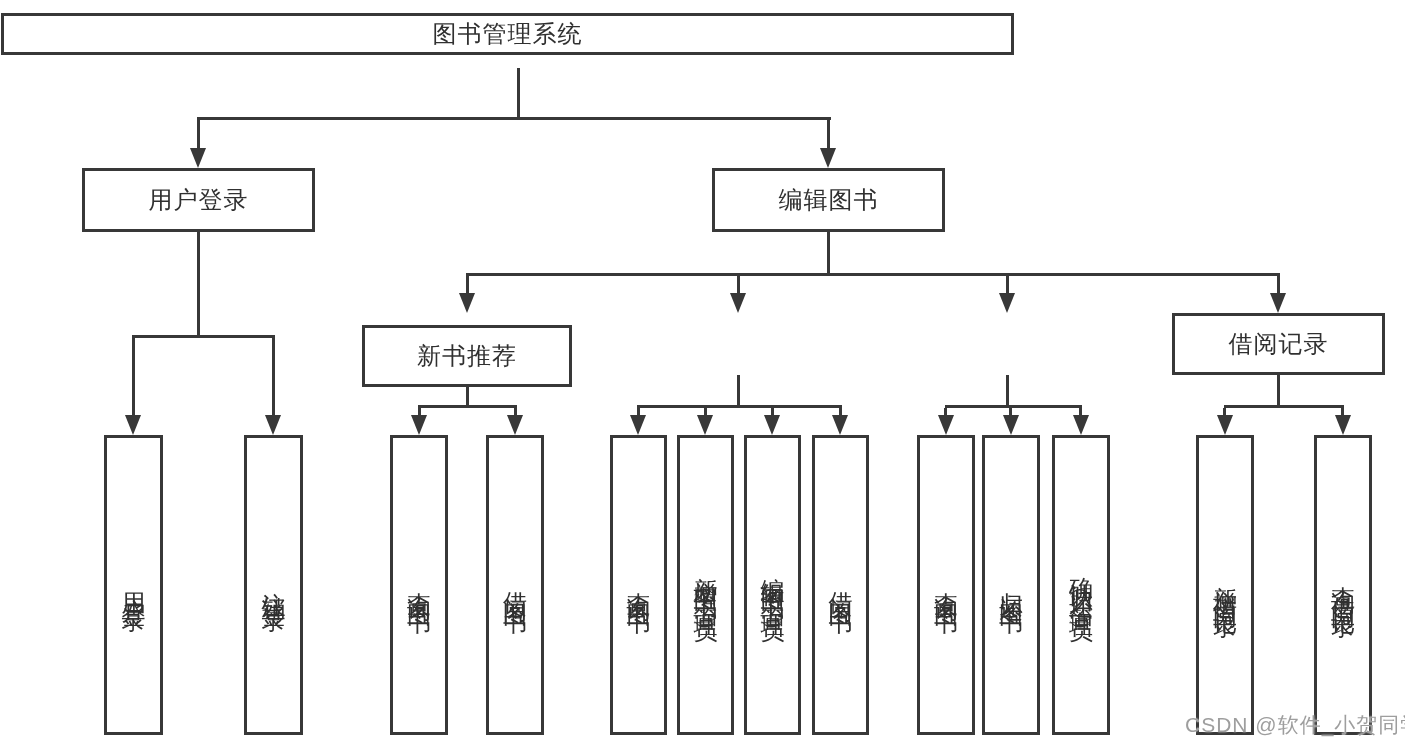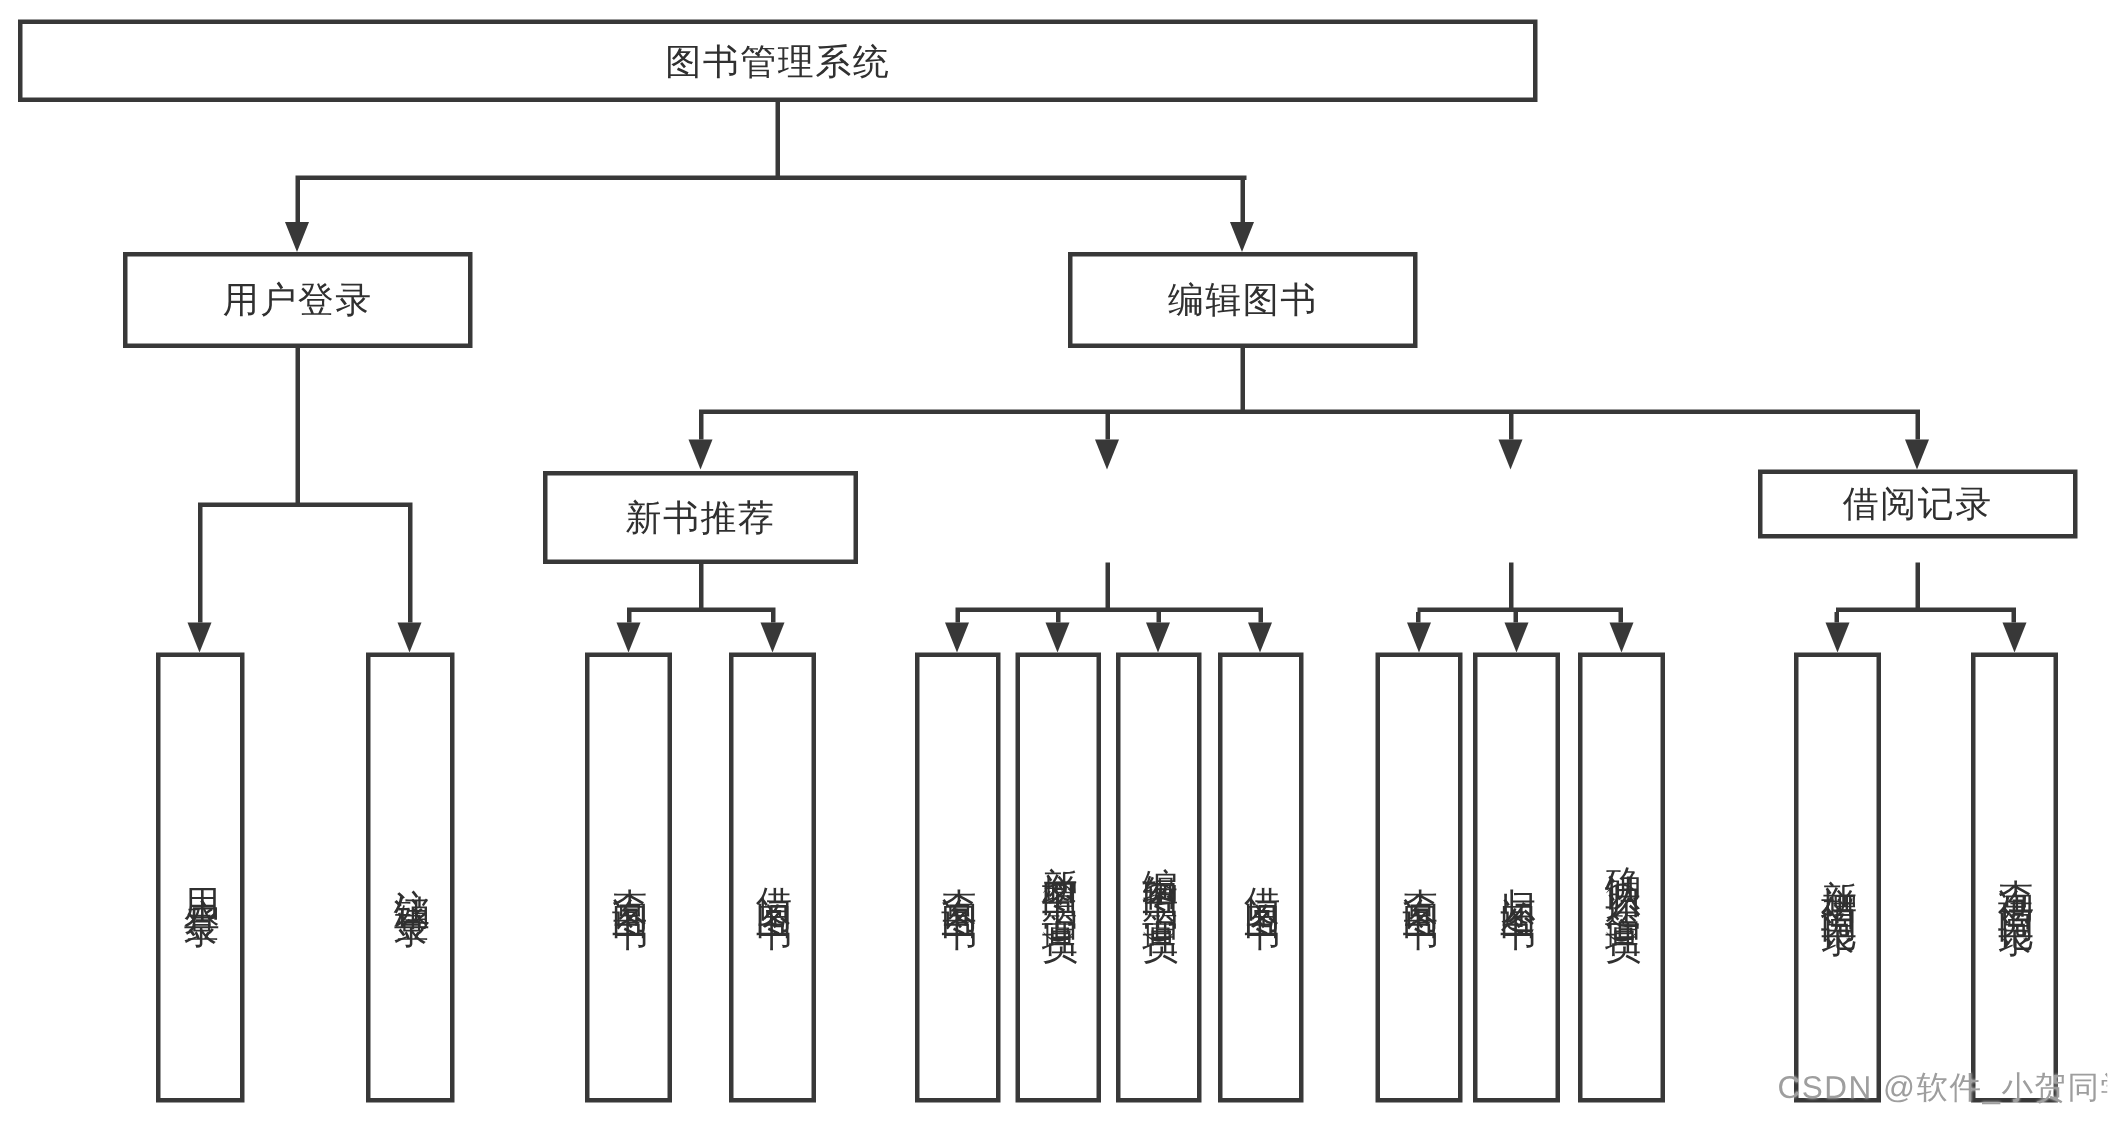--- a/index.html
+++ b/index.html
@@ -92,35 +92,35 @@
   <div class="line" style="left:1079px;top:408px;width:3px;height:7px"></div>
   <div class="arrow" style="left:1073px;top:415px"></div>
 
   <div class="line" style="left:1277px;top:375px;width:3px;height:33px"></div>
   <div class="line" style="left:1224px;top:405px;width:120px;height:3px"></div>
   <div class="line" style="left:1223px;top:408px;width:3px;height:7px"></div>
   <div class="arrow" style="left:1217px;top:415px"></div>
   <div class="line" style="left:1341px;top:408px;width:3px;height:7px"></div>
   <div class="arrow" style="left:1335px;top:415px"></div>
 
-  <div class="node head" style="left:12px;top:13px;width:1013px;height:55px">
+  <div class="node head" style="left:1px;top:13px;width:1013px;height:42px">
     <span class="lbl">图书管理系统</span>
   </div>
 
   <div class="node head" style="left:82px;top:168px;width:233px;height:64px">
     <span class="lbl">用户登录</span>
   </div>
   <div class="node head" style="left:712px;top:168px;width:233px;height:64px">
     <span class="lbl">编辑图书</span>
   </div>
 
-  <div class="node head" style="left:362px;top:314px;width:210px;height:62px">
+  <div class="node head" style="left:362px;top:325px;width:210px;height:62px">
     <span class="lbl">新书推荐</span>
   </div>
-  <div class="node head" style="left:1172px;top:313px;width:213px;height:46px">
+  <div class="node head" style="left:1172px;top:313px;width:213px;height:62px">
     <span class="lbl">借阅记录</span>
   </div>
 
   <div class="node leaf" style="left:104px;top:435px;width:59px;height:300px">
     <span class="lbl">用户登录</span>
   </div>
   <div class="node leaf" style="left:244px;top:435px;width:59px;height:300px">
     <span class="lbl">注销登录</span>
   </div>
 

